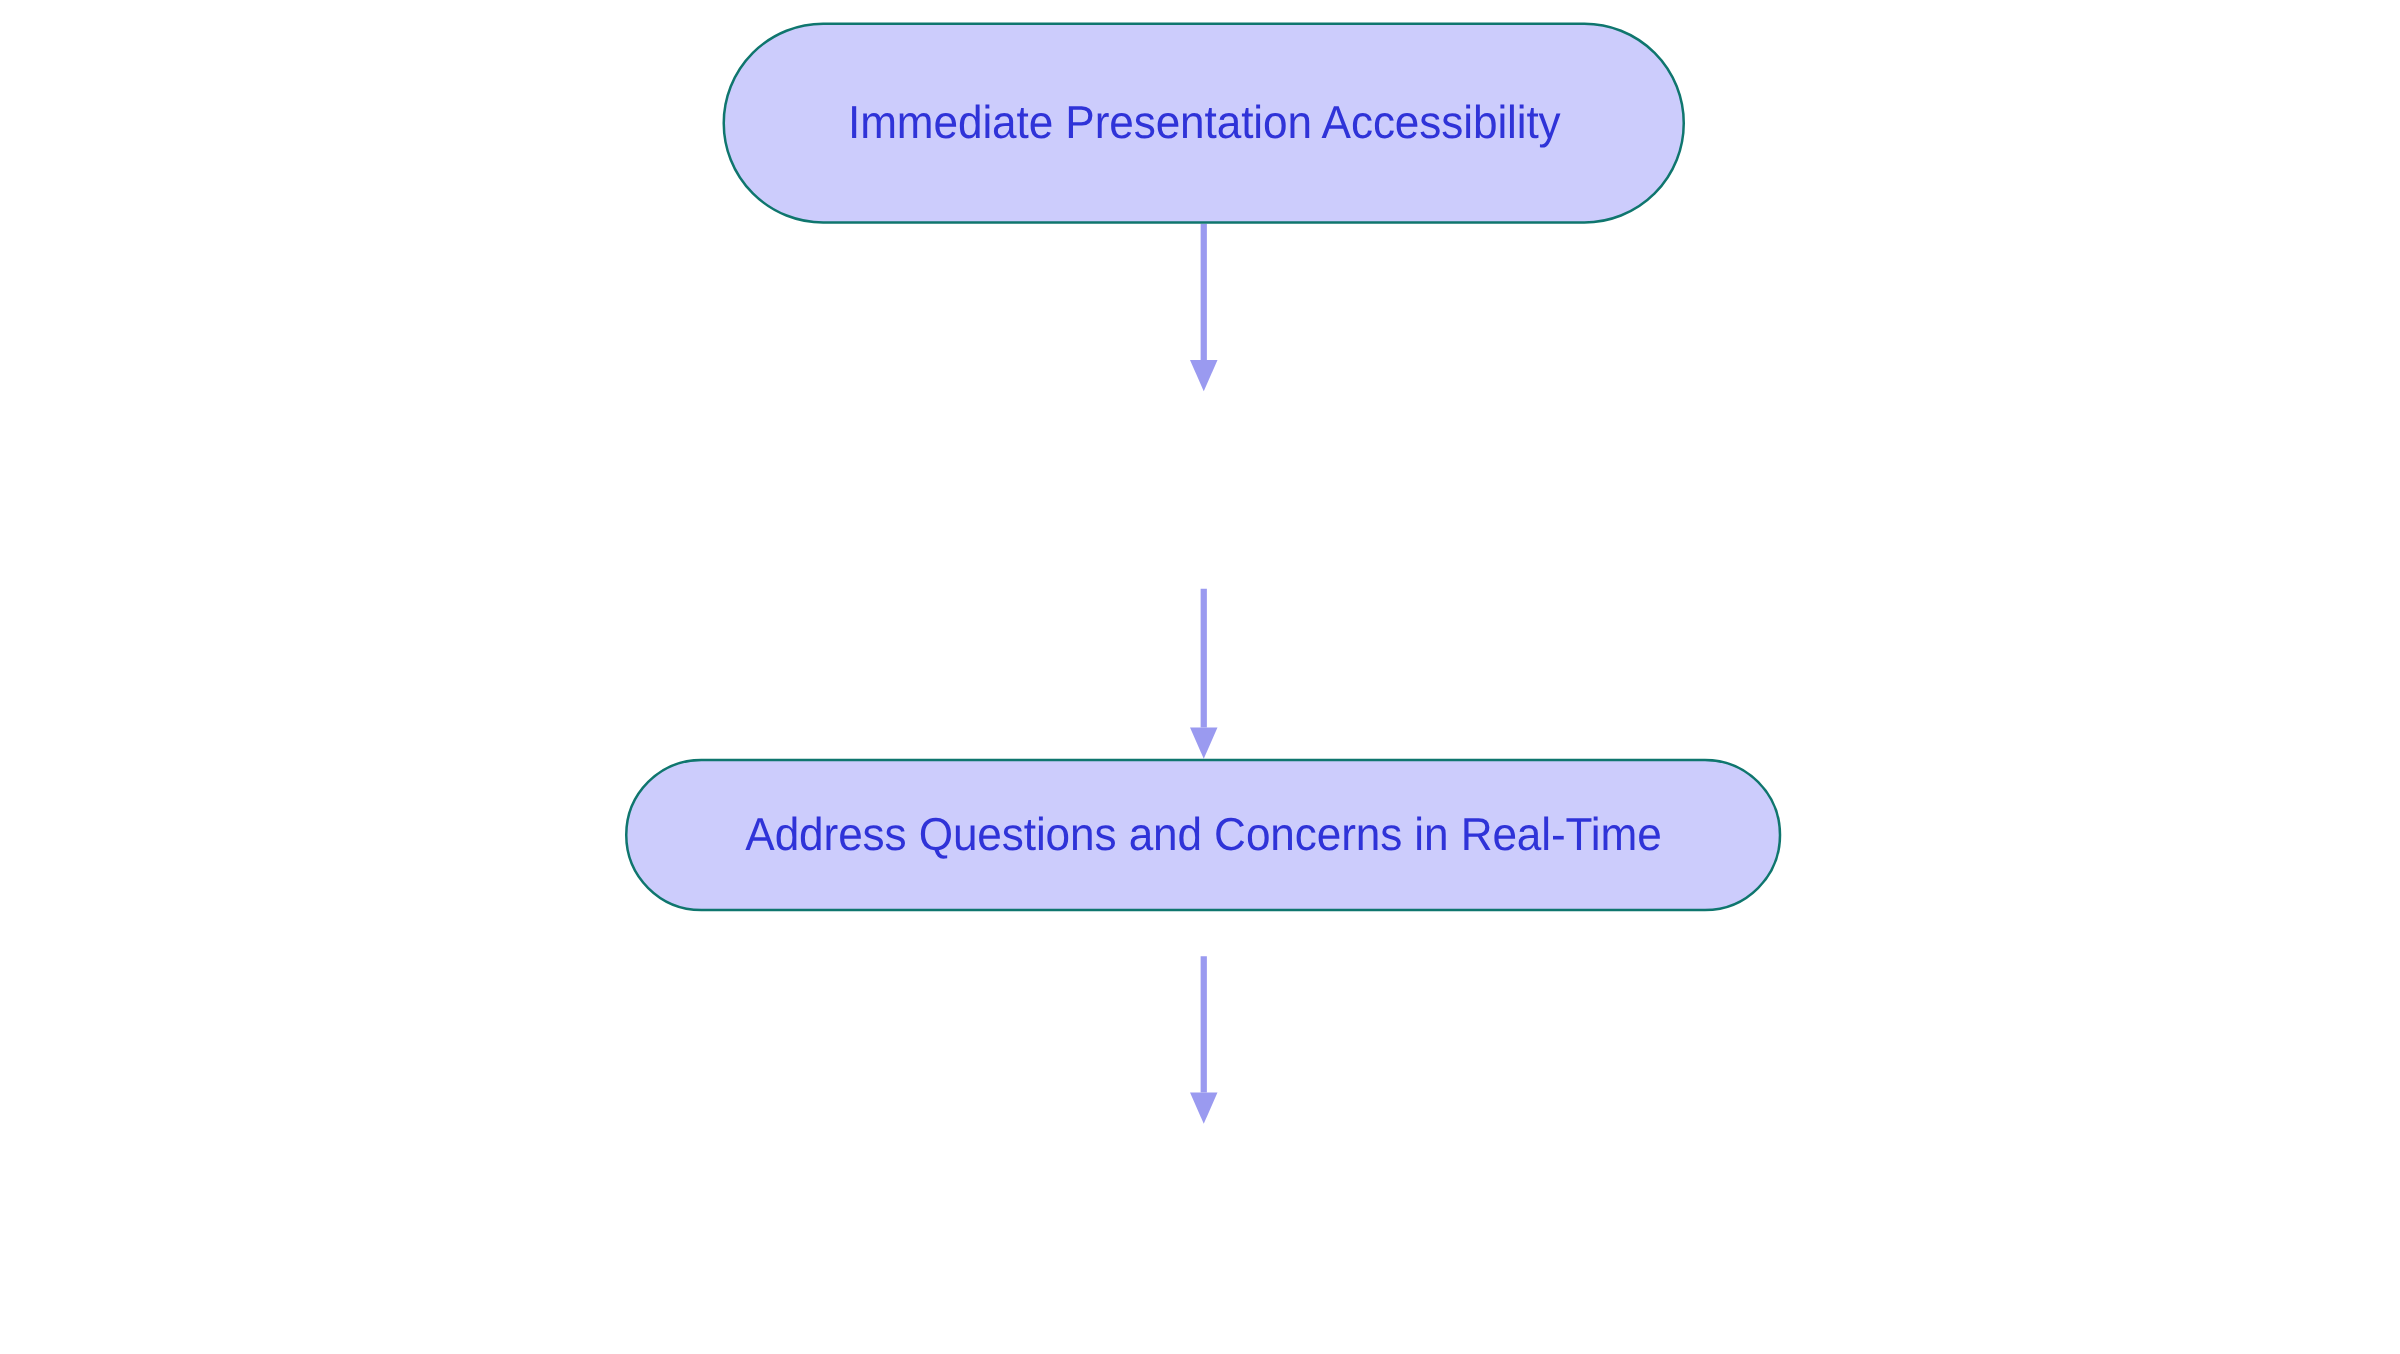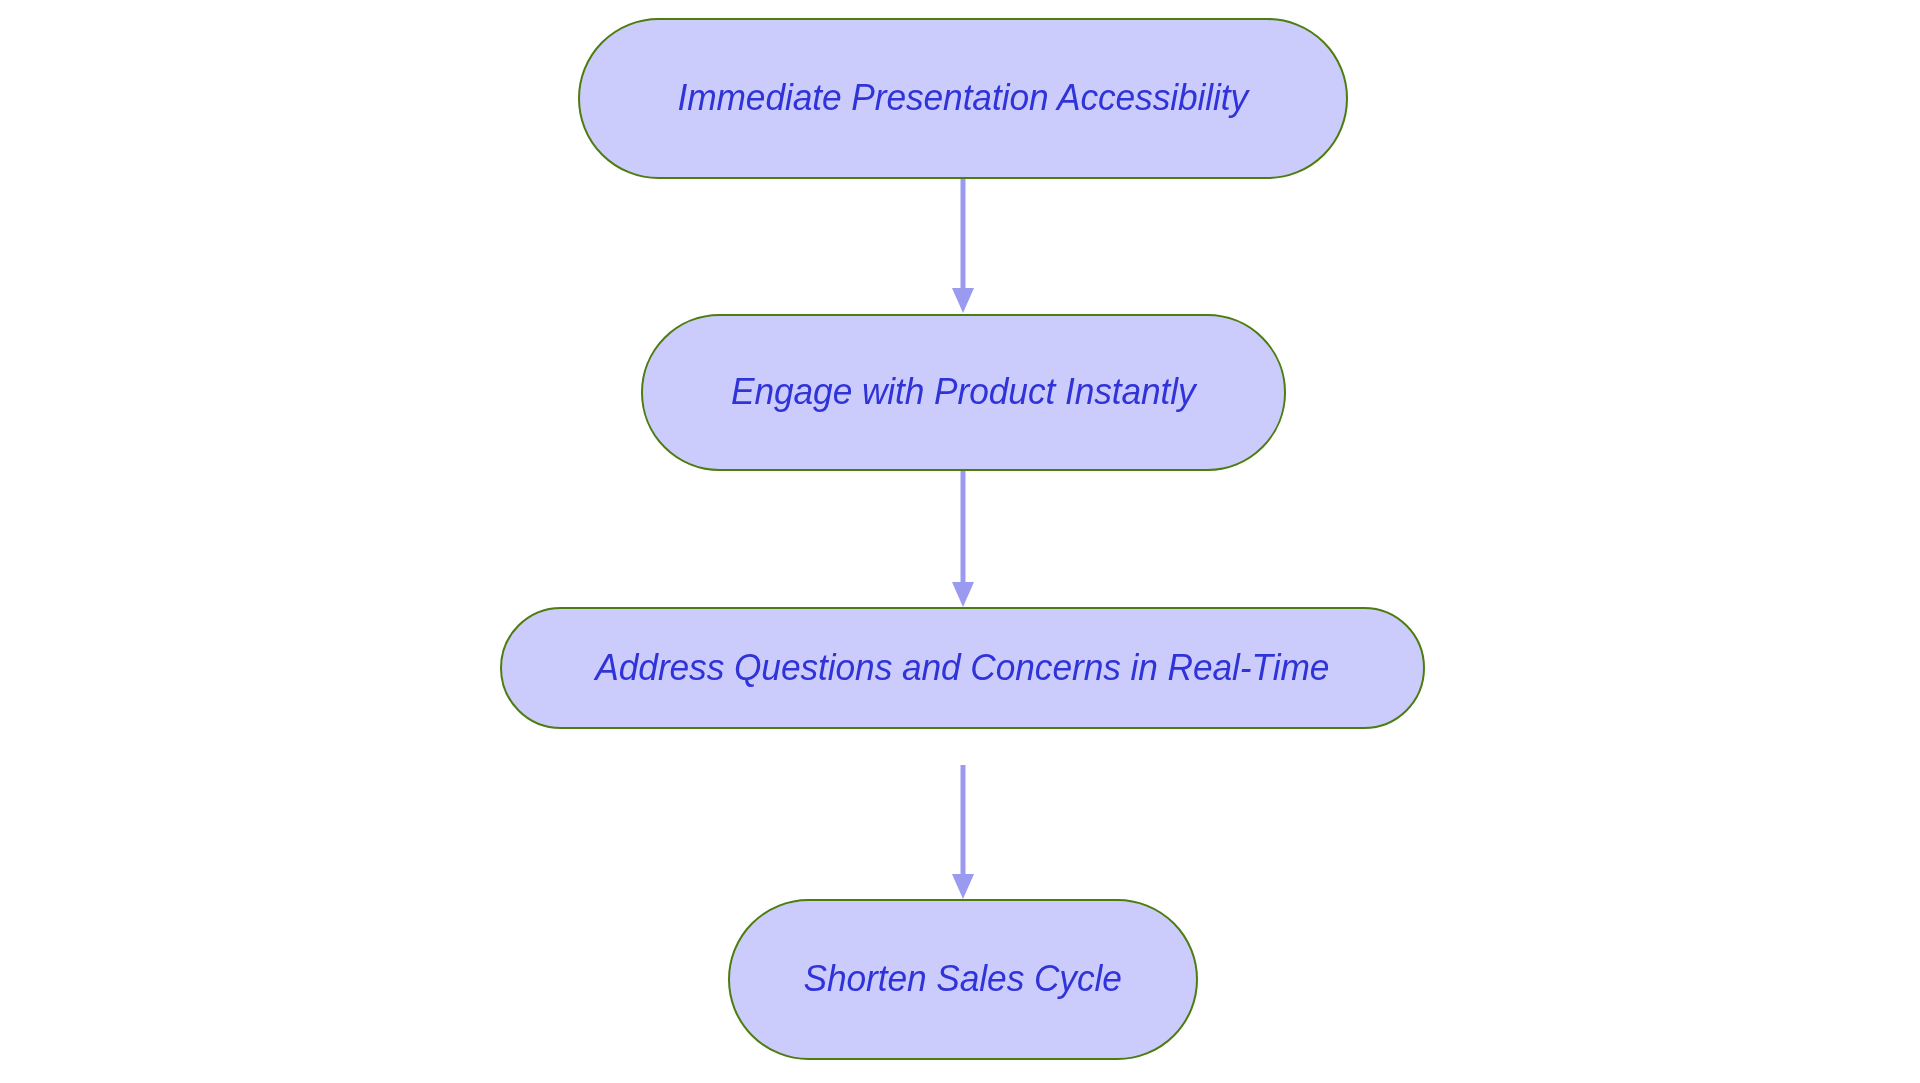--- a/index.html
+++ b/index.html
@@ -31,27 +31,26 @@
     height: 1083px;
     z-index: 1;
   }
 
   
   .node {
     position: absolute;
     z-index: 2;
     box-sizing: border-box;
     background: #ccccfc;
-    border: 2px solid #4d7c0f;
+    border: 2px solid #0f766e;
     border-radius: 999px;
     display: flex;
     align-items: center;
     justify-content: center;
     text-align: right;
-    font-style: italic;
   }
   .node-label {
     color: #2f33d8;
     font-size: 37px;
     line-height: 1.1;
     font-weight: 400;
     letter-spacing: -0.1px;
     white-space: nowrap;
     transform: scaleX(0.955);
     transform-origin: center center;
@@ -84,25 +83,19 @@
     <g>
       <line x1="963" y1="765" x2="963" y2="874" stroke="#9a9af0" stroke-width="5"></line>
       <polygon points="952,874 974,874 963,899" fill="#9a9af0"></polygon>
     </g>
   </svg>
 
   <div id="node-1" class="node">
     <span class="node-label">Immediate Presentation Accessibility</span>
   </div>
 
-  <div id="node-2" class="node">
-    <span class="node-label">Engage with Product Instantly</span>
-  </div>
 
   <div id="node-3" class="node">
     <span class="node-label">Address Questions and Concerns in Real-Time</span>
   </div>
 
-  <div id="node-4" class="node">
-    <span class="node-label">Shorten Sales Cycle</span>
-  </div>
 
 </div>
 
 </body></html>

